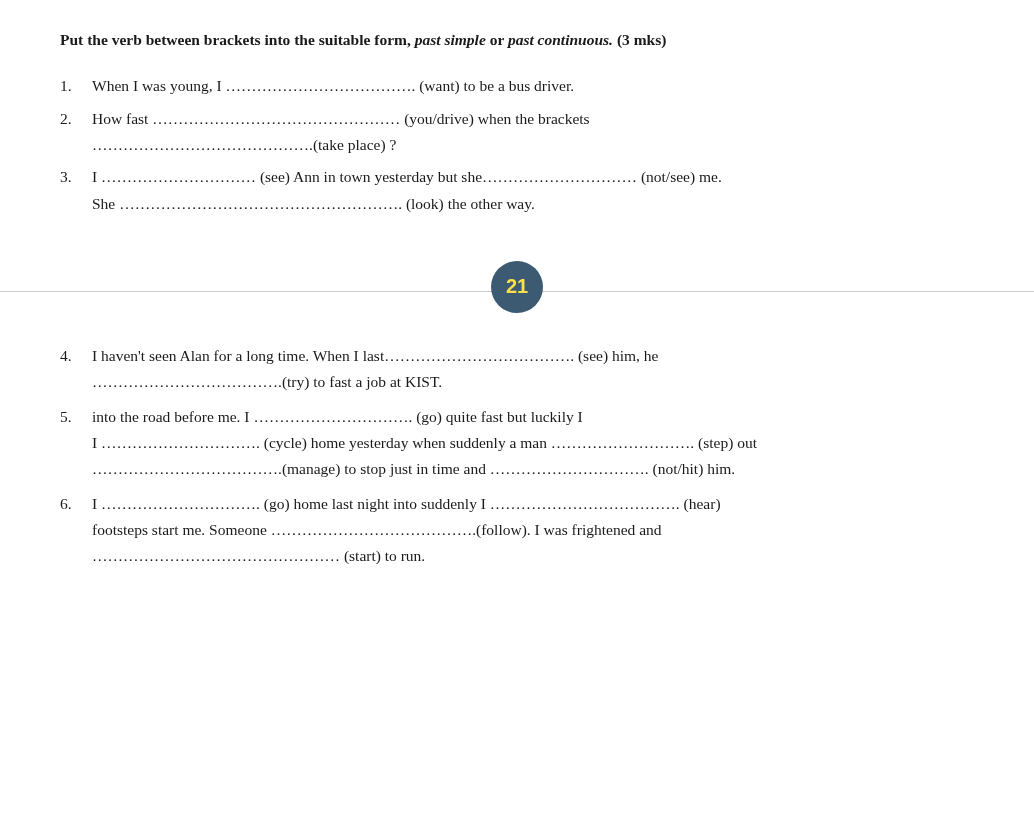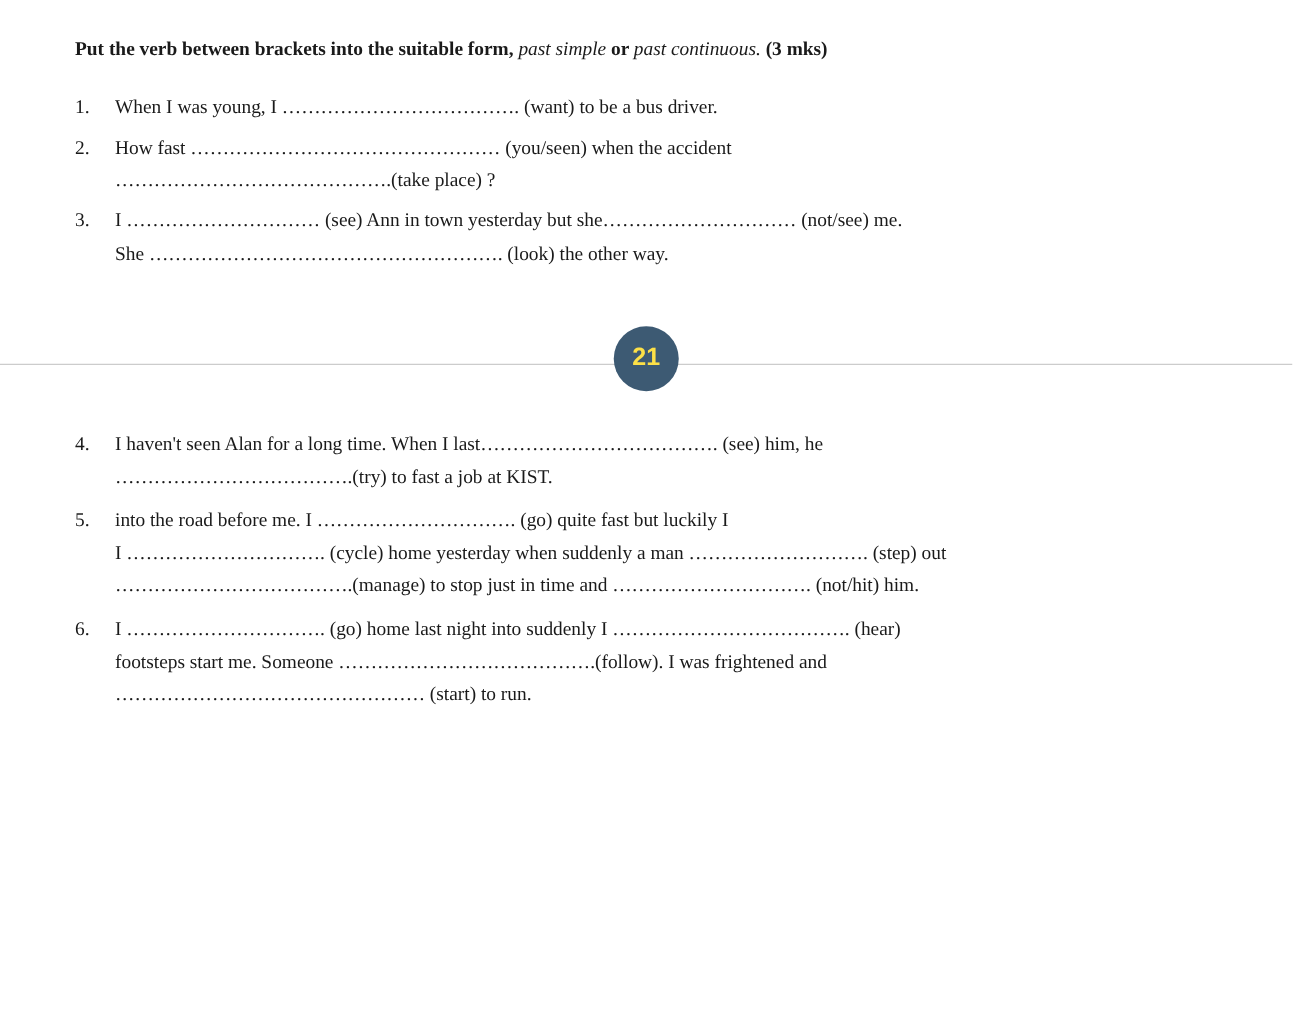--- a/index.html
+++ b/index.html
@@ -35,21 +35,21 @@
       margin-bottom: 22px;
       line-height: 1.5;
     }
 
     .instructions .bold {
       font-weight: bold;
     }
 
     .instructions .italic {
       font-style: italic;
-      font-weight: normal;
+      font-weight: bold;
       margin-top: 24px;
     }
 
     .exercise-list {
       list-style: none;
       padding: 0;
     }
 
     .exercise-item {
       display: flex;
@@ -129,21 +129,21 @@
       <li class="exercise-item">
         <span class="item-number">1.</span>
         <div class="item-content">
           <span>When I was young, I ………………………………. (want) to be a bus driver.</span>
         </div>
       </li>
 
       <li class="exercise-item">
         <span class="item-number">2.</span>
         <div class="item-content">
-          <div>How    fast    …………………………………………    (you/seen)    when    the    accident</div>
+          <div>How    fast    …………………………………………    (you/drive)    when    the    brackets</div>
           <div>…………………………………….(take place) ?</div>
         </div>
       </li>
 
       <li class="exercise-item">
         <span class="item-number">3.</span>
         <div class="item-content">
           <div>I ………………………… (see) Ann in town yesterday but she………………………… (not/see) me.</div>
           <div>She ………………………………………………. (look) the other way.</div>
         </div>

